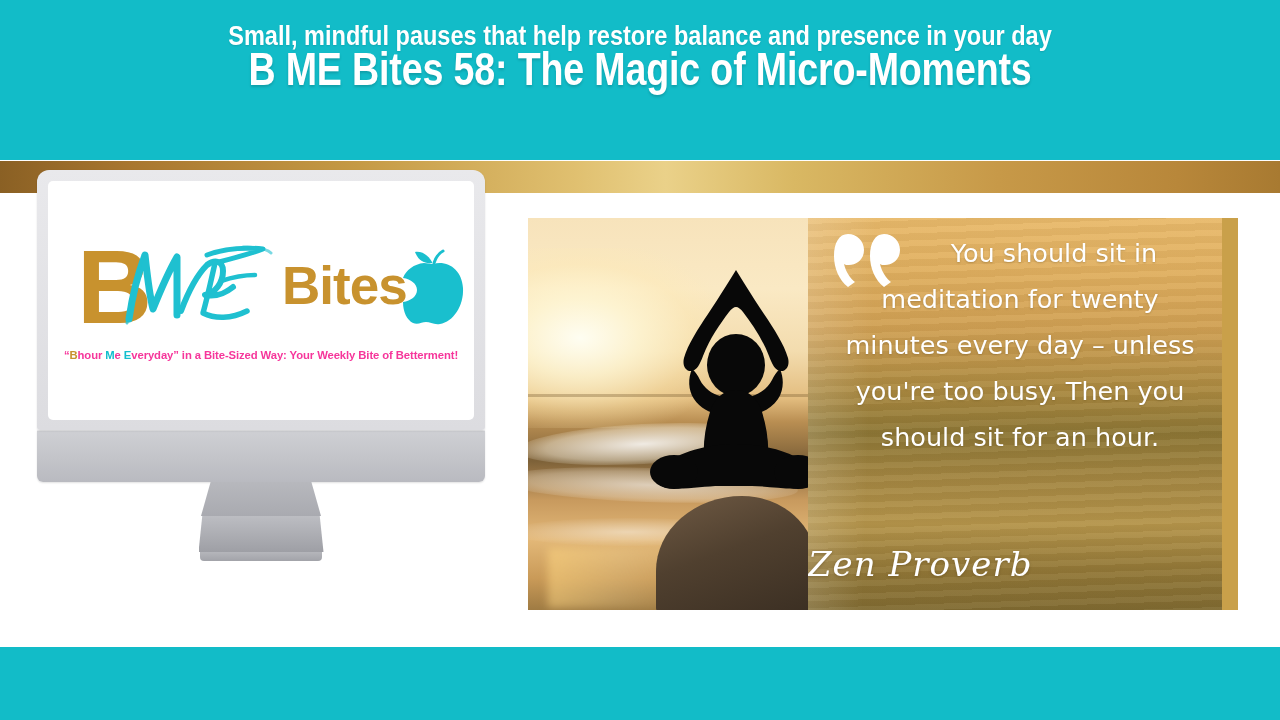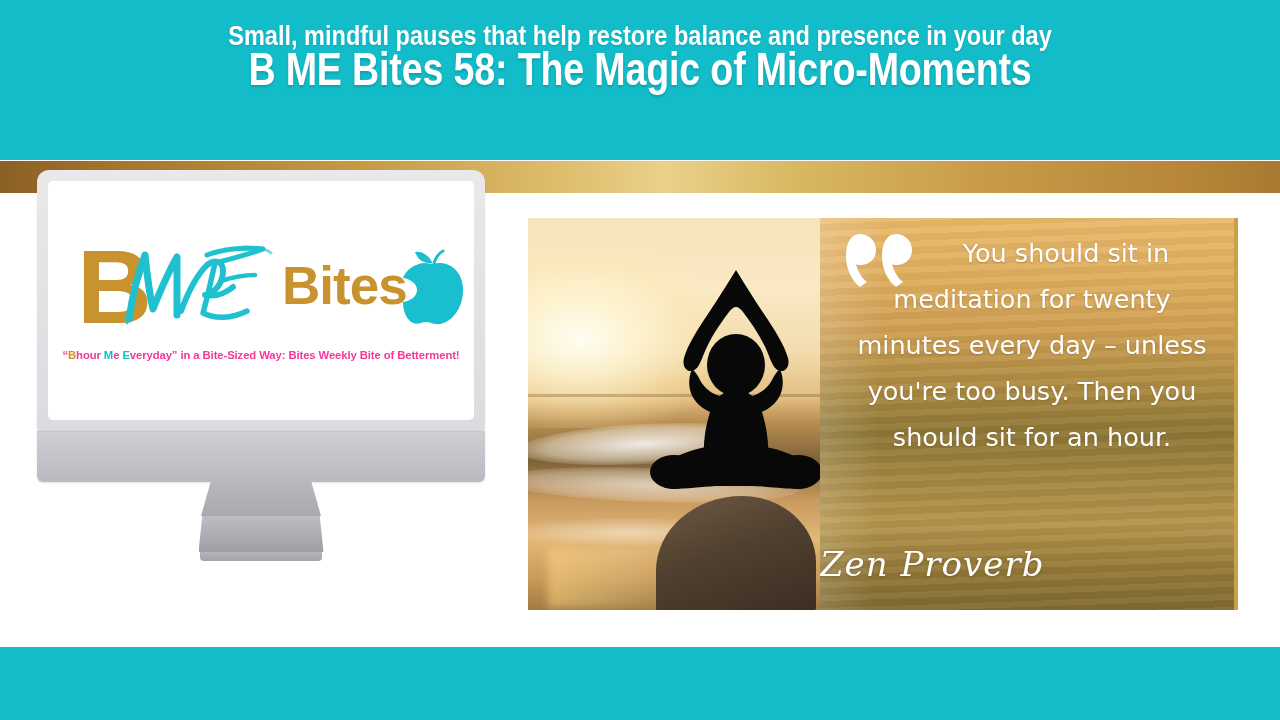--- a/index.html
+++ b/index.html
@@ -204,21 +204,21 @@
     position:absolute; left:128px; top:278px;
     width:160px; height:120px;
     background:linear-gradient(160deg,#6f5a44 0%, #50402f 45%, #3a2e22 100%);
     border-radius:60% 52% 10% 6% / 70% 62% 8% 8%;
   }
   .qc-figure {
     position:absolute; left:120px; top:48px;
     width:176px; height:246px;
   }
   .qc-textpanel {
-    position:absolute; left:292px; top:0;
+    position:absolute; left:280px; top:0;
     width:414px; height:392px;
     overflow:hidden;
     background:
       linear-gradient(180deg,
         #e8b96b 0%, #dfae5f 14%, #cf9f53 28%,
         #a8873f 44%, #8a7434 55%, #a08340 66%,
         #b3934a 78%, #8f7536 90%, #7d6830 100%);
   }
   .qc-panel-texture {
     position:absolute; left:0; top:0; width:100%; height:100%;
@@ -322,21 +322,21 @@
                        C 24 76, 20 79, 15 77
                        C 9 74, 5 66, 5 56
                        C 13 55, 19 50, 19 44
                        C 19 38, 13 33, 5 32
                        C 8 24, 16 18, 26 17 Z" fill="#19bfce"></path>
             </svg>
 
           </div>
 
           <div class="logo-tagline">
-            <span class="tg-pink">“</span><span class="tg-gold">B</span><span class="tg-pink">hour </span><span class="tg-cyan">M</span><span class="tg-pink">e </span><span class="tg-cyan">E</span><span class="tg-pink">veryday” in a Bite-Sized Way: Bites Weekly Bite of Betterment!</span>
+            <span class="tg-pink">“</span><span class="tg-gold">B</span><span class="tg-pink">hour </span><span class="tg-cyan">M</span><span class="tg-pink">e </span><span class="tg-cyan">E</span><span class="tg-pink">veryday” in a Bite-Sized Way: Your Weekly Bite of Betterment!</span>
           </div>
         </div>
 
       </div>
     </div>
     <div class="monitor-chin"></div>
     <div class="monitor-neck"></div>
     <div class="monitor-neck2"></div>
     <div class="monitor-foot"></div>
   </div>

